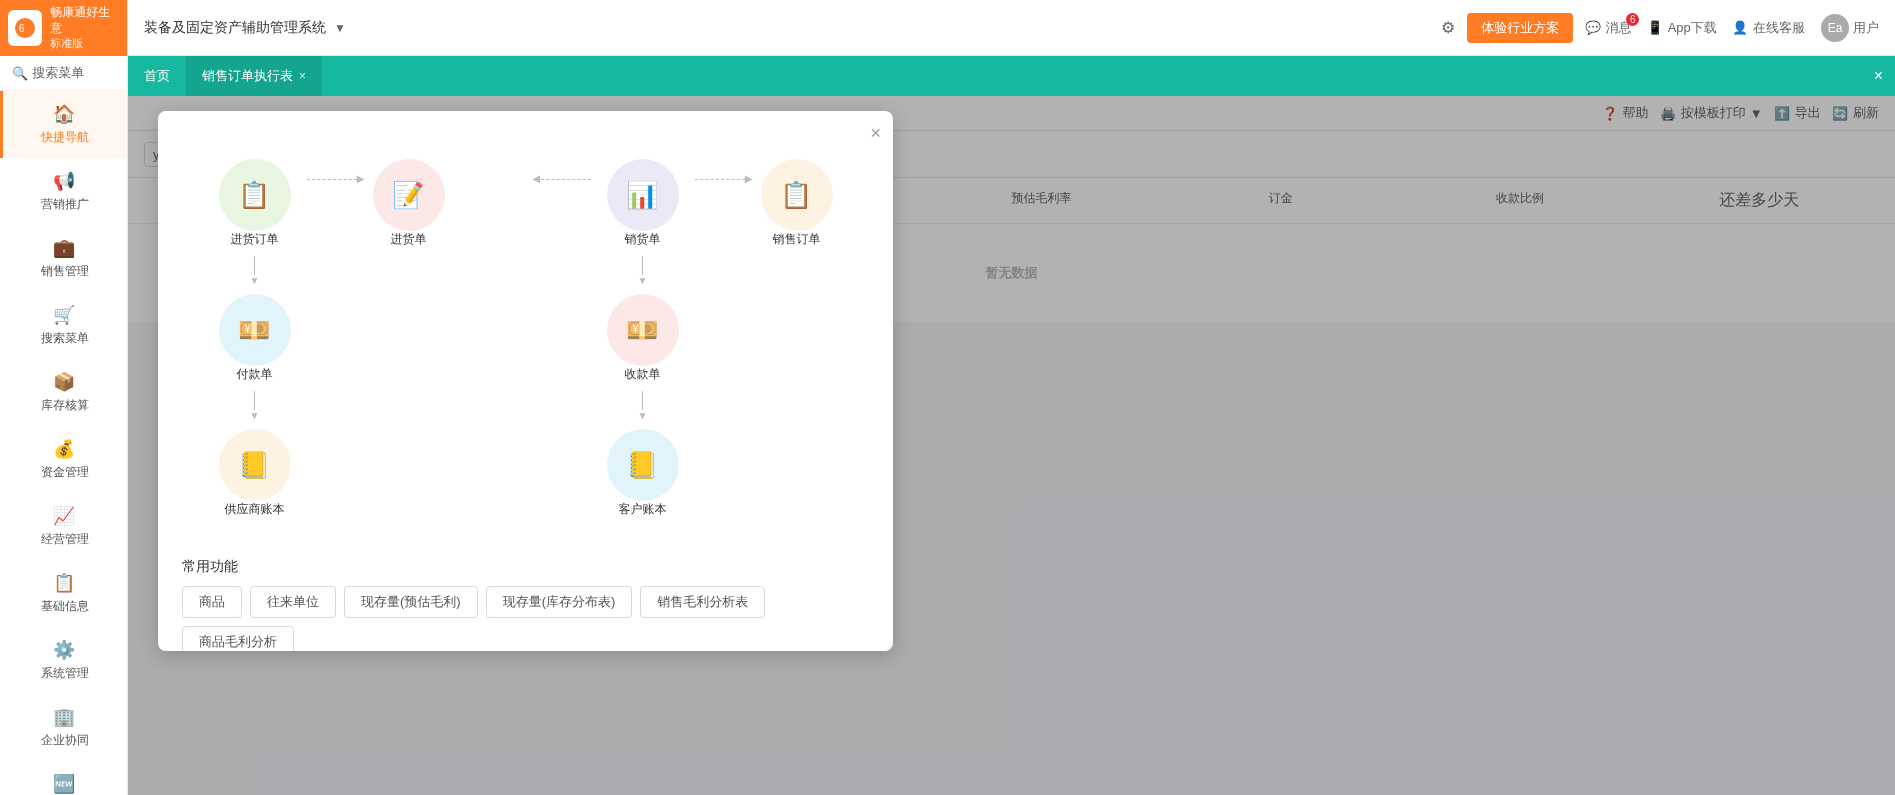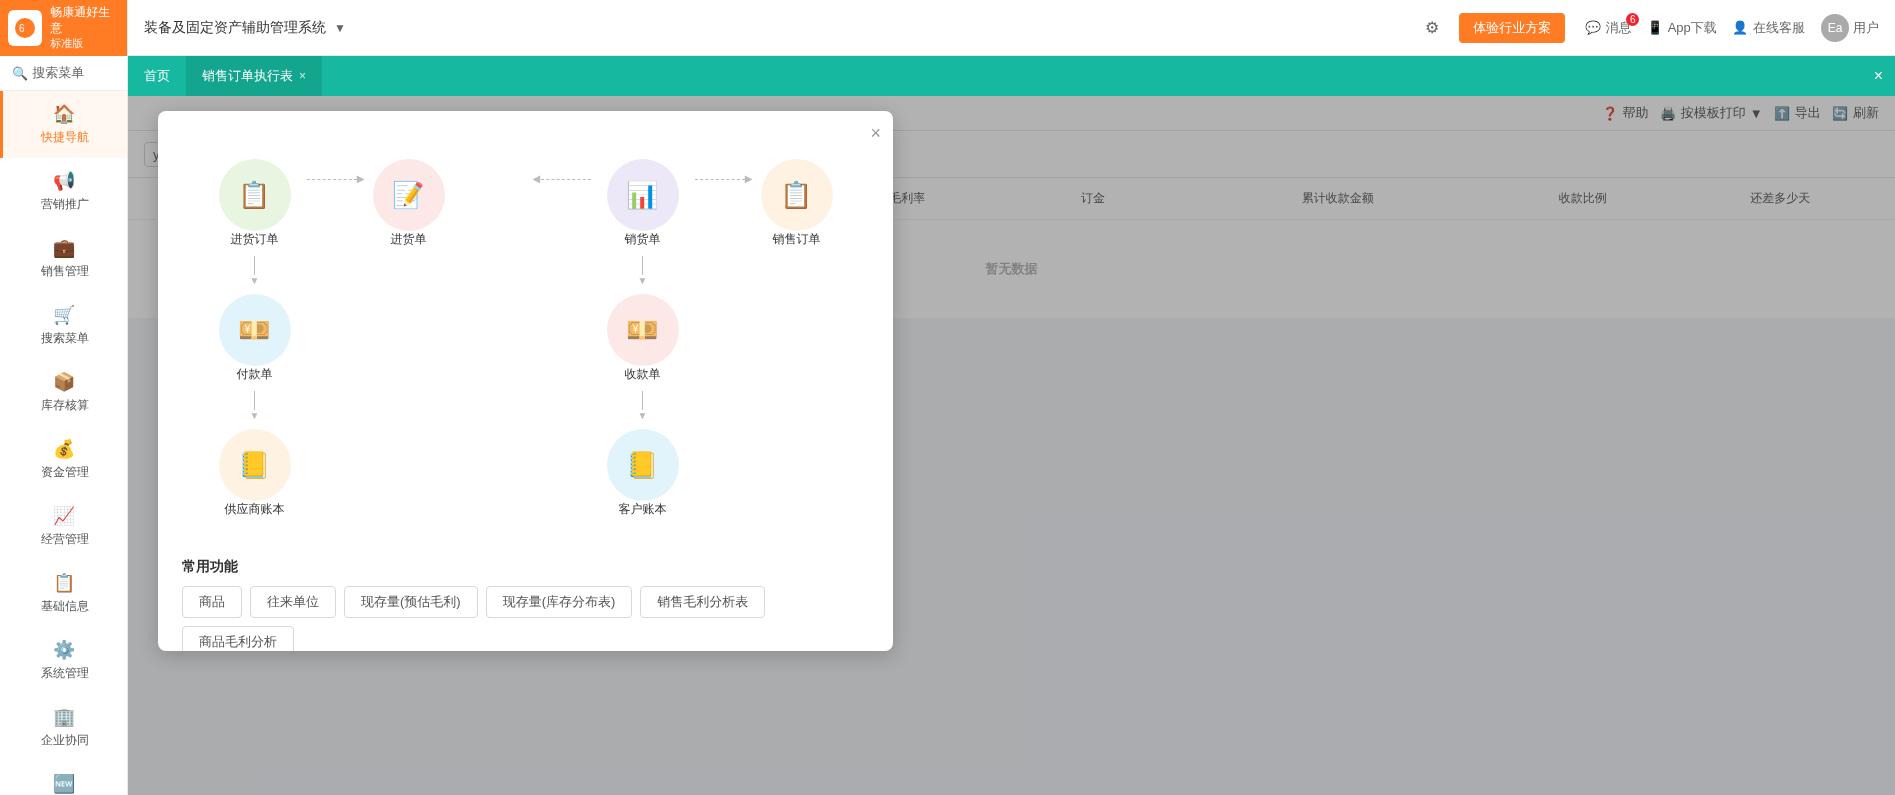--- a/index.html
+++ b/index.html
@@ -17,21 +17,21 @@
     .sidebar-search { display: flex; align-items: center; gap: 4px; padding: 8px 12px; color: #666; font-size: 13px; cursor: pointer; border-bottom: 1px solid #f0f0f0; }
     .sidebar-nav { flex: 1; overflow-y: auto; }
     .sidebar-item { display: flex; flex-direction: column; align-items: center; padding: 12px 4px; cursor: pointer; color: #555; font-size: 12px; gap: 4px; border-left: 3px solid transparent; }
     .sidebar-item.active { background: #fff7f0; color: #ff7c24; border-left-color: #ff7c24; }
     .sidebar-item .icon { font-size: 18px; }
 
     
     .main { flex: 1; display: flex; flex-direction: column; overflow: hidden; }
 
     
-    .topbar { background: #fff; height: 56px; display: flex; align-items: center; padding: 0 16px; border-bottom: 1px solid #e8e8e8; gap: 20px; }
+    .topbar { background: #fff; height: 56px; display: flex; align-items: center; padding: 0 16px; border-bottom: 1px solid #e8e8e8; gap: 12px; }
     .topbar-title { font-size: 14px; color: #333; flex: 1; display: flex; align-items: center; gap: 8px; }
     .topbar-title .app-name { font-weight: 500; }
     .topbar-dropdown { color: #666; font-size: 12px; cursor: pointer; }
     .topbar-gear { color: #666; cursor: pointer; font-size: 16px; }
     .topbar-btn { background: #ff7c24; color: #fff; border: none; border-radius: 4px; padding: 6px 14px; cursor: pointer; font-size: 13px; }
     .topbar-right { display: flex; align-items: center; gap: 16px; color: #666; font-size: 13px; }
     .topbar-right .badge-item { display: flex; align-items: center; gap: 4px; cursor: pointer; position: relative; }
     .badge { background: #f5222d; color: #fff; border-radius: 8px; font-size: 10px; padding: 1px 4px; position: absolute; top: -6px; right: -8px; }
     .user-avatar { width: 28px; height: 28px; background: #d9d9d9; border-radius: 50%; display: flex; align-items: center; justify-content: center; font-size: 12px; color: #fff; background: #aaa; }
 
@@ -63,21 +63,21 @@
 
     
     .guide-popup { background: #fff; border-radius: 8px; width: 735px; margin: 20px auto; margin-left: 30px; margin-top: 15px; padding: 24px; box-shadow: 0 4px 20px rgba(0,0,0,0.2); position: relative; max-height: 540px; overflow-y: auto; }
     .guide-popup-close { position: absolute; top: 12px; right: 12px; color: #999; cursor: pointer; font-size: 18px; }
     .flow-item { display: flex; flex-direction: column; align-items: center; margin: 8px 16px; }
     .flow-circle { width: 72px; height: 72px; border-radius: 50%; display: flex; align-items: center; justify-content: center; font-size: 28px; }
     .flow-label { font-size: 12px; color: #333; margin-top: 0; text-align: center; }
 
     
     .common-functions { margin-top: 16px; }
-    .common-functions-title { font-size: 14px; color: #333; margin-bottom: 10px; font-weight: 700; }
+    .common-functions-title { font-size: 14px; color: #333; margin-bottom: 10px; font-weight: 400; }
     .func-btns { display: flex; flex-wrap: wrap; gap: 8px; margin-bottom: 8px; }
     .func-btn { border: 1px solid #d9d9d9; border-radius: 4px; padding: 6px 16px; font-size: 13px; color: #555; cursor: pointer; background: #fff; }
 
     .no-data { text-align: center; padding: 40px; color: #bbb; font-size: 13px; background: #fff; font-weight: bold; }
   </style>
 </head>
 <body>
 
 <div class="app-container">
 
@@ -225,23 +225,22 @@
       </div>
 
       <div style="background:#fff; padding:8px 16px; border-bottom:1px solid #f0f0f0; overflow-x:auto;">
         <div style="display:flex; min-width:900px;">
           <div style="width:60px; text-align:center; color:#666; font-size:12px; padding:4px;">品</div>
           <div style="flex:1; text-align:center; color:#666; font-size:12px; padding:4px;">商品</div>
           <div style="flex:1; text-align:center; color:#666; font-size:12px; padding:4px;">金额</div>
           <div style="flex:1; text-align:center; color:#666; font-size:12px; padding:4px;">预估毛利</div>
           <div style="flex:1; text-align:center; color:#666; font-size:12px; padding:4px;">预估毛利率</div>
           <div style="flex:1; text-align:center; color:#666; font-size:12px; padding:4px;">订金</div>
-          <div style="flex:1.5; text-align:center; color:#666; font-size:12px; padding:4px;">累计收款金额</div>
           <div style="flex:1; text-align:center; color:#666; font-size:12px; padding:4px;">收款比例</div>
-          <div style="flex:1; text-align:center; color:#666; font-size:12px; padding:4px;">还差多少天</div>
+          <div style="flex:1; text-align:center; color:#666; font-size:16px; padding:4px;">还差多少天</div>
         </div>
       </div>
 
       <div class="no-data">
         <span>暂无数据</span>
       </div>
 
       <div class="overlay">
         <div class="guide-popup">
           <span class="guide-popup-close">×</span>

